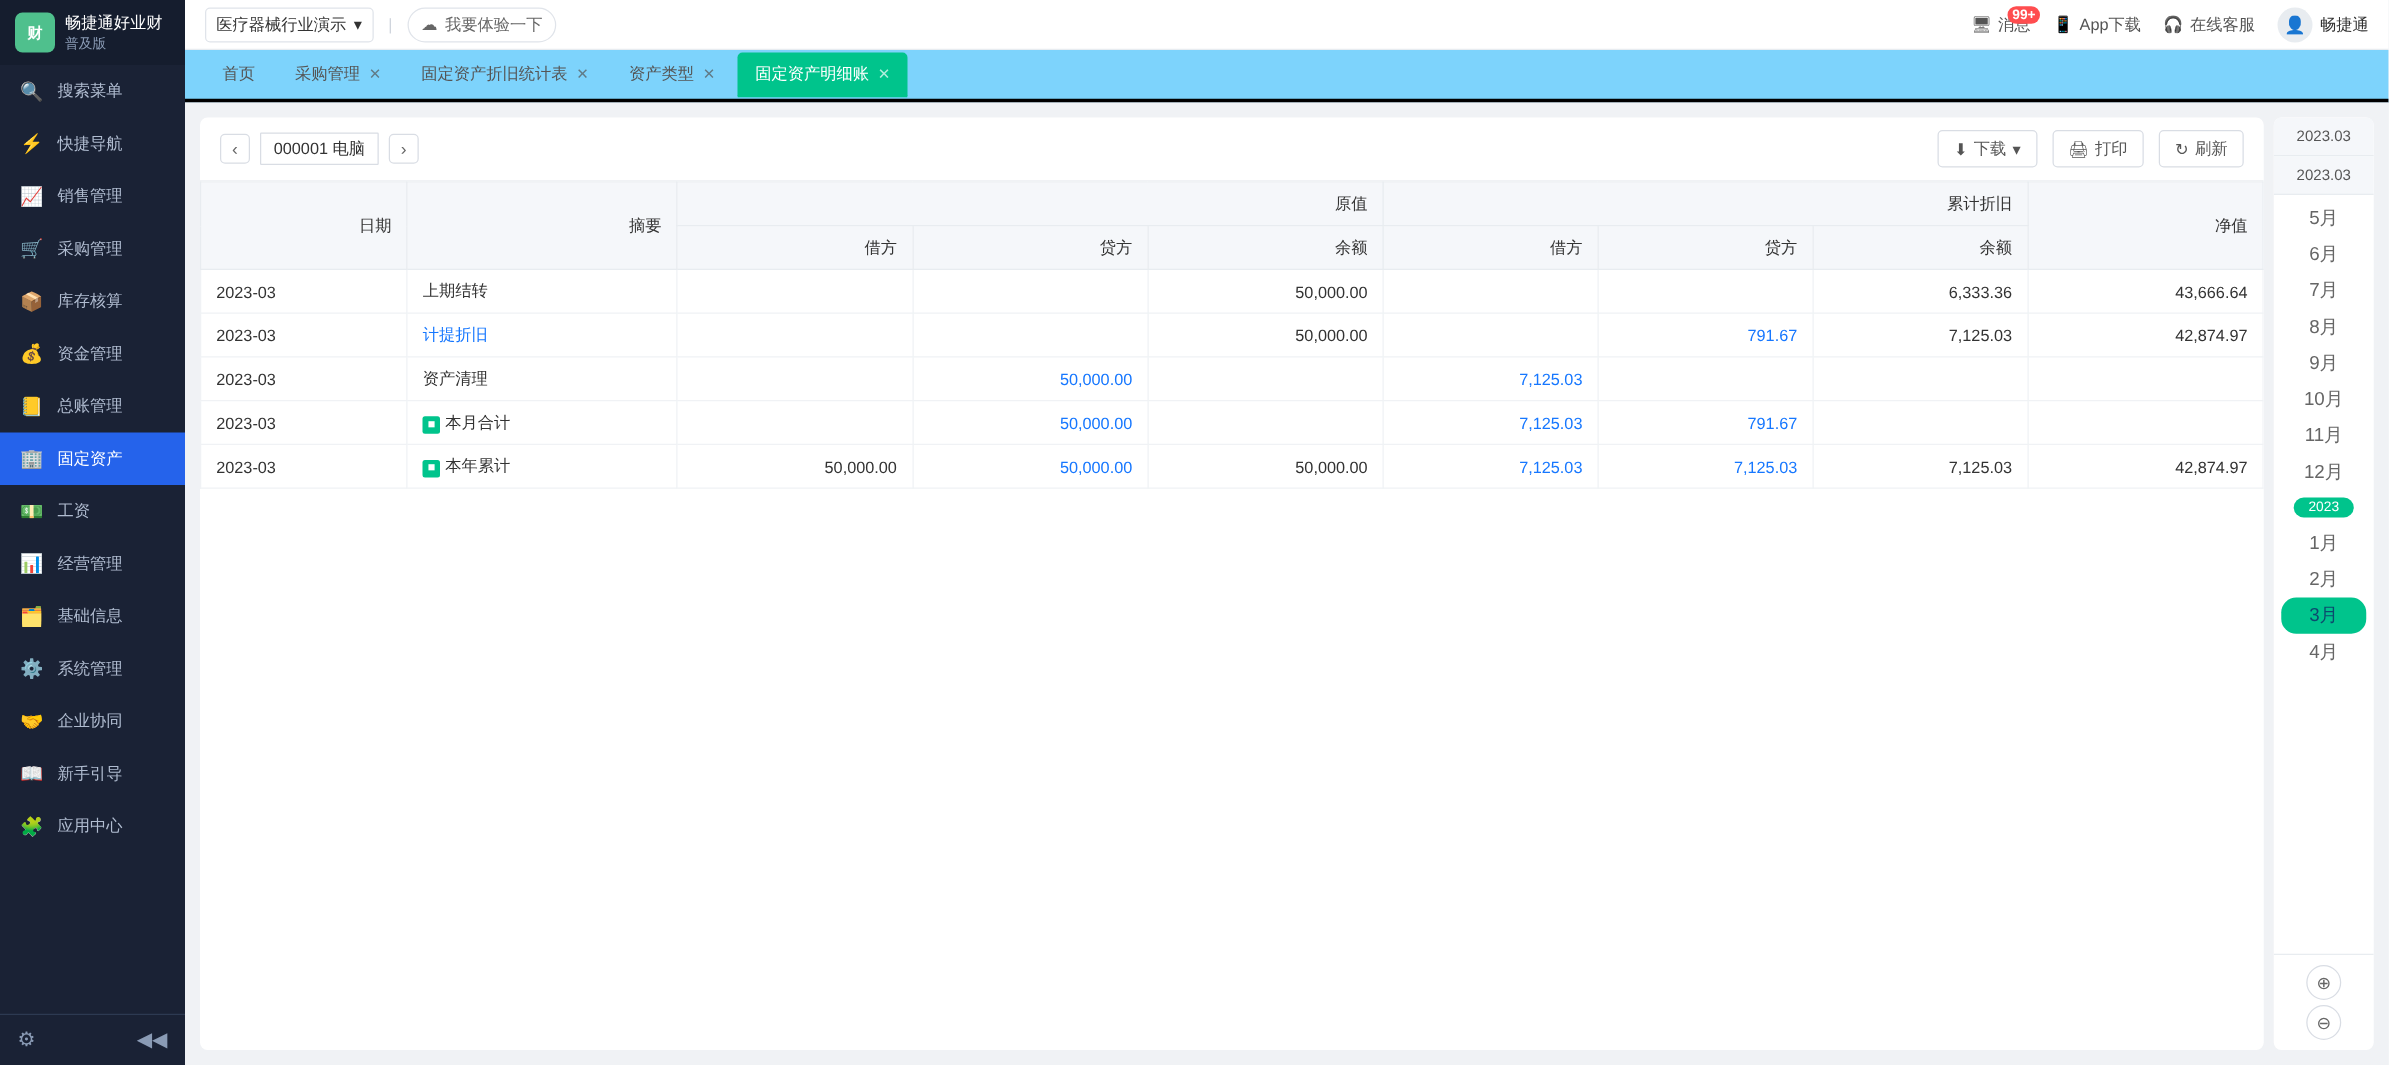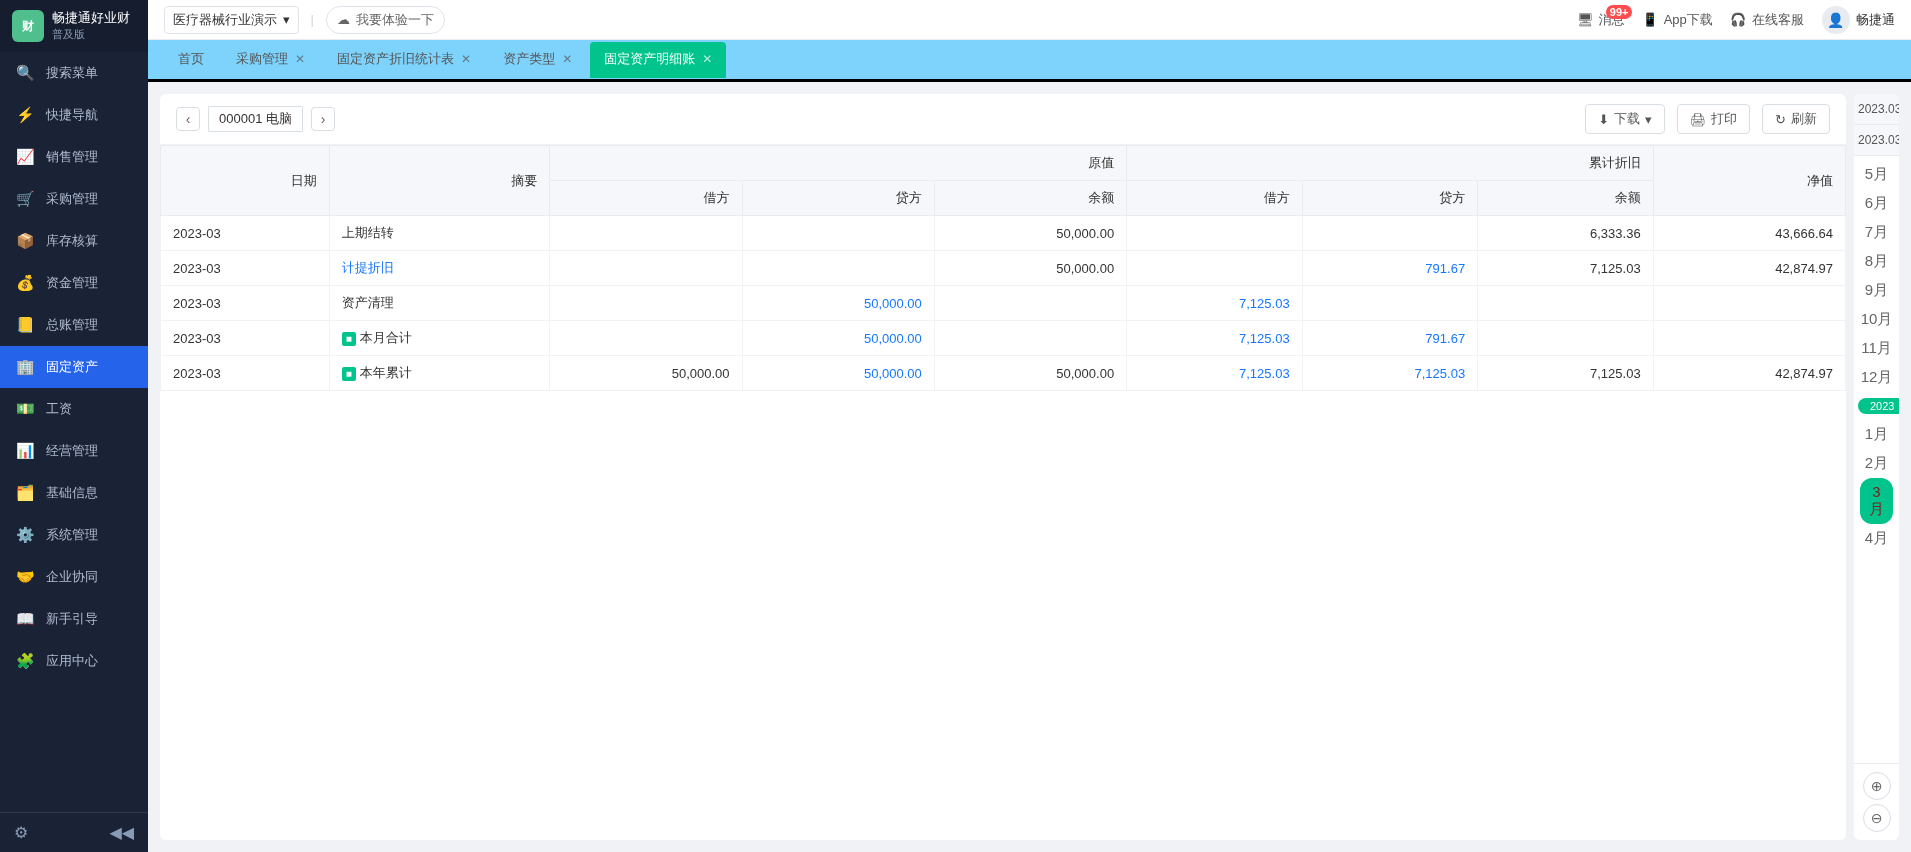--- a/index.html
+++ b/index.html
@@ -226,21 +226,21 @@
       background: #00c48c;
       color: #fff;
       font-size: 10px;
       text-align: center;
       line-height: 14px;
       margin-right: 4px;
     }
 
     
     .timeline-panel {
-      width: 45px;
+      width: 80px;
       background: #fff;
       border-radius: 6px;
       display: flex;
       flex-direction: column;
       overflow: hidden;
       font-size: 12px;
     }
     .timeline-header {
       background: #f5f7fa;
       padding: 8px 4px;
@@ -257,21 +257,21 @@
     .timeline-items::-webkit-scrollbar { width: 3px; }
     .timeline-month {
       text-align: center;
       padding: 5px 6px;
       color: #666;
       cursor: pointer;
       font-size: 15px;
     }
     .timeline-month.active {
       background: #00c48c;
-      color: #7f1d1d;
+      color: #0c4a6e;
       border-radius: 12px;
       margin: 0 6px;
     }
     .timeline-year-badge {
       background: #00c48c;
       color: #fff;
       border-radius: 10px;
       padding: 2px 12px;
       font-size: 11px;
       display: inline-block;

